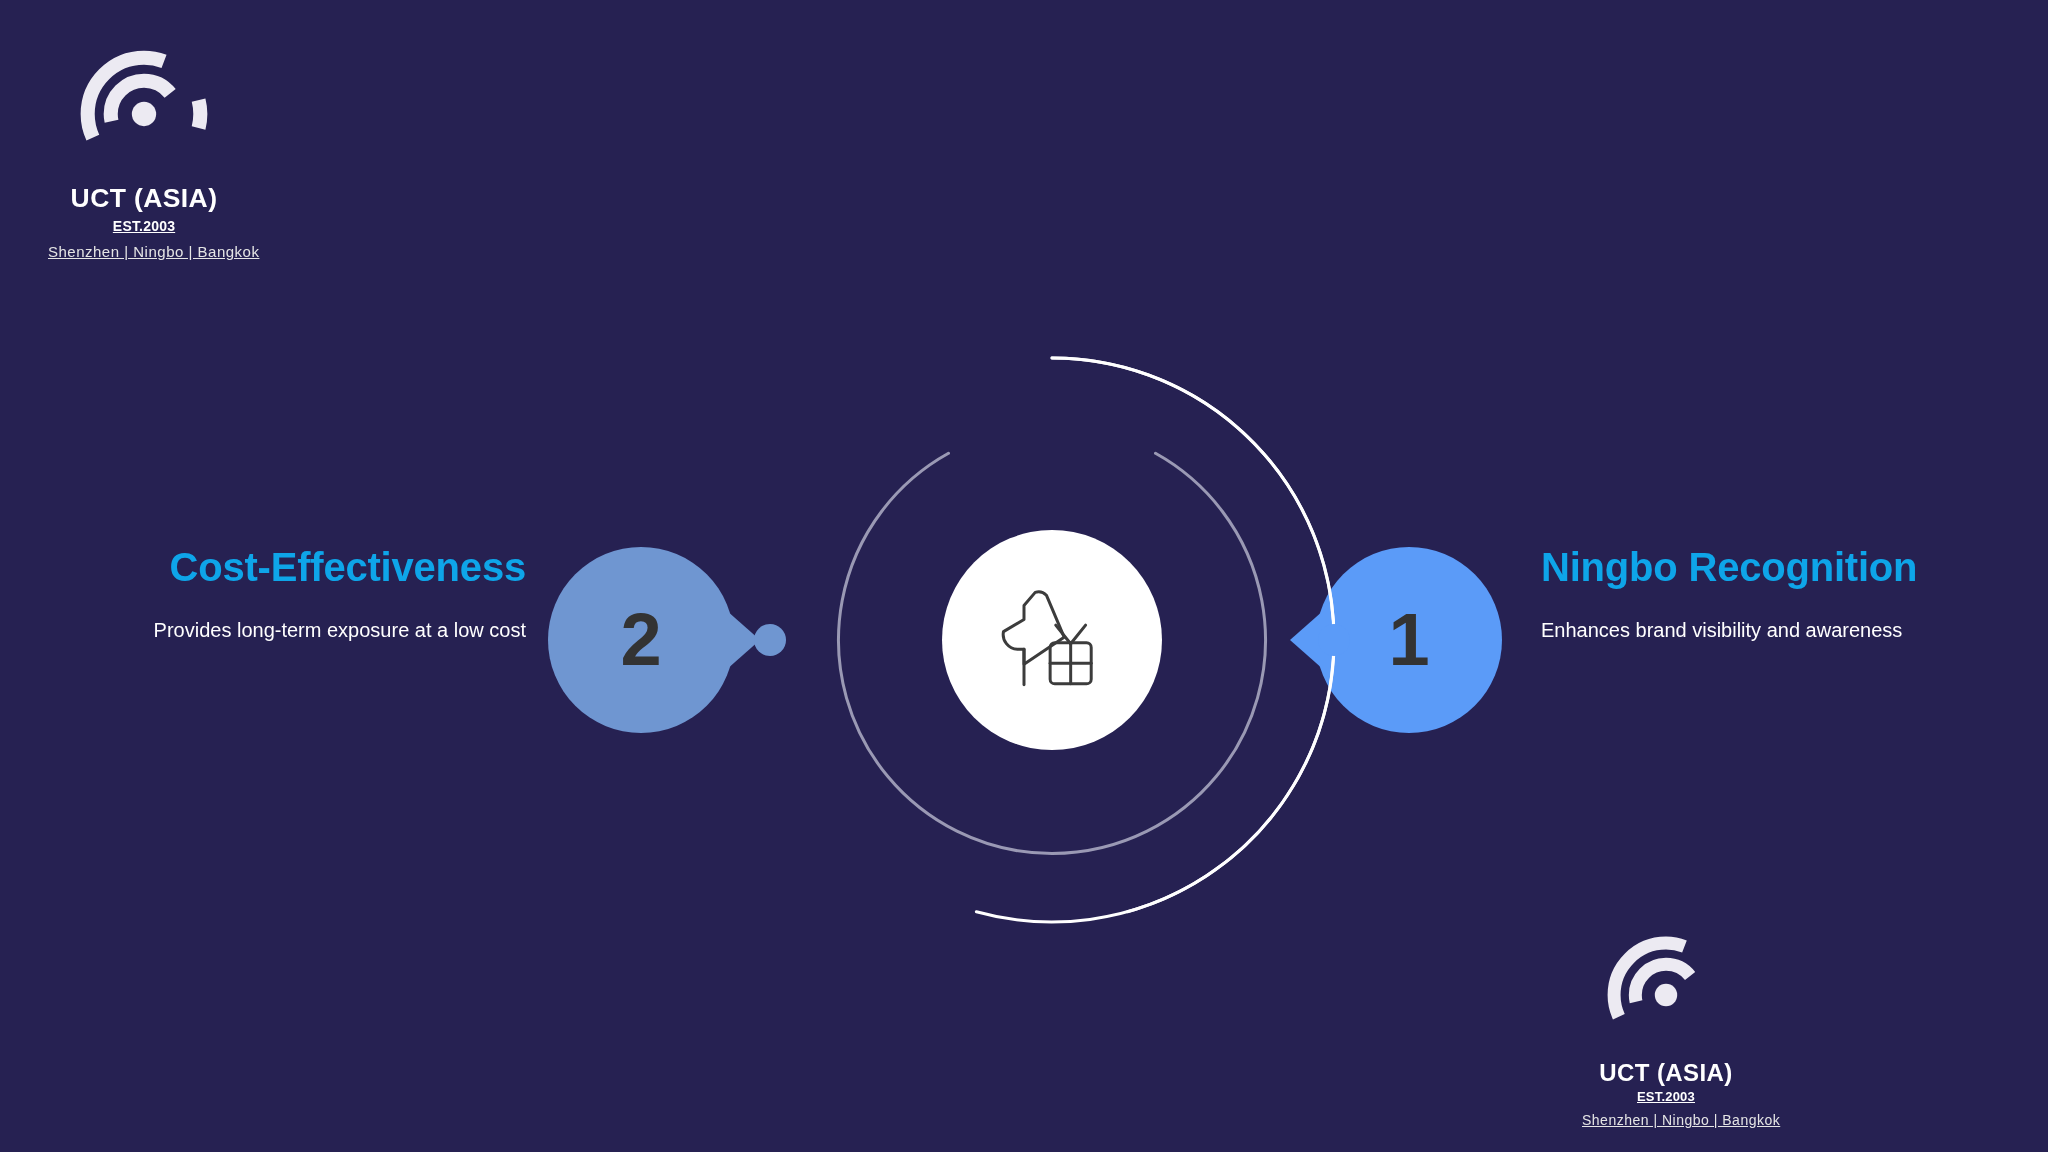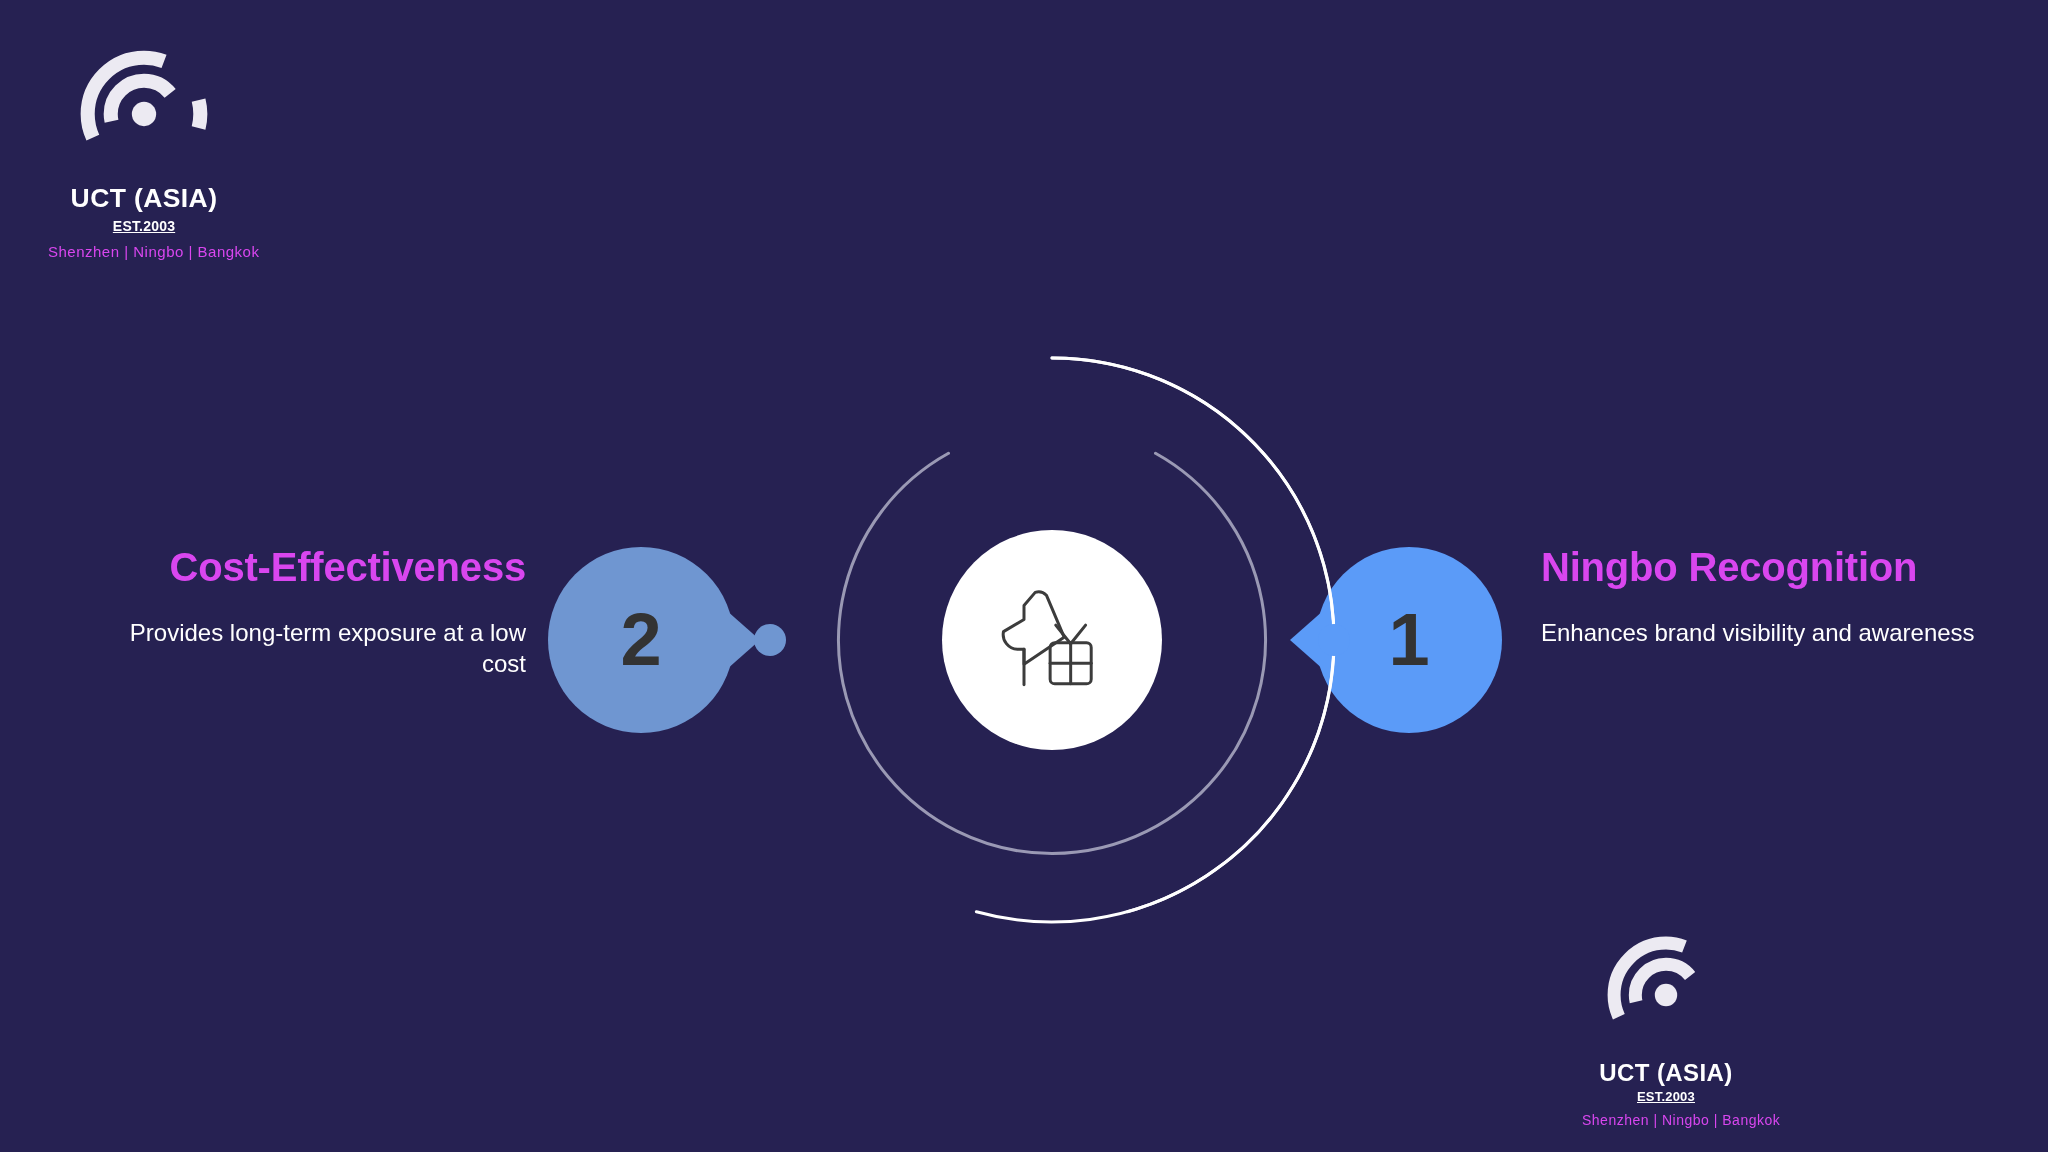--- a/index.html
+++ b/index.html
@@ -31,21 +31,21 @@
   .logo-block.tl .logo-name { font-size:26.5px; margin-top:7px; }
   .logo-block.br .logo-name { font-size:24px; margin-top:6px; }
 
   .logo-est {
     color:#ffffff; font-weight:bold; letter-spacing:.2px;text-decoration:underline;
   }
   .logo-block.tl .logo-est { font-size:14px; margin-top:5px; }
   .logo-block.br .logo-est { font-size:13px; margin-top:4px; }
 
   .logo-cities {
-    color:#d946ef; letter-spacing:.5px; white-space:nowrap;
+    color:#e5e5e5; letter-spacing:.5px; white-space:nowrap;text-decoration:underline;
   }
   .logo-block.tl .logo-cities { font-size:15px; margin-top:9px; }
   .logo-block.br .logo-cities { font-size:14px; margin-top:8px; }
 
   
   #diagram {
     position:absolute;
     left:1052px; top:640px;
     width:0; height:0;
   }
@@ -108,29 +108,29 @@
   #bubble-1 .disc { background:#5b9bf8; }
   #bubble-1 .tail { left:-26px; border-right:34px solid #5b9bf8; }
 
   
   .side {
     position:absolute;
     top:545px;
     width:440px;
   }
   .side h2 {
-    color:#d946ef;
+    color:#0ea5e9;
     font-size:40px;
     font-weight:bold;
     line-height:1.14;
     letter-spacing:-.2px;
   }
   .side p {
     color:#ffffff;
-    font-size:24px;
+    font-size:20px;
     font-weight:normal;
     line-height:1.3;
     margin-top:26px;
   }
   #side-left  { left:86px;  text-align:right; }
   #side-right { left:1541px; text-align:left; }
 </style>
 </head>
 <body>
 

